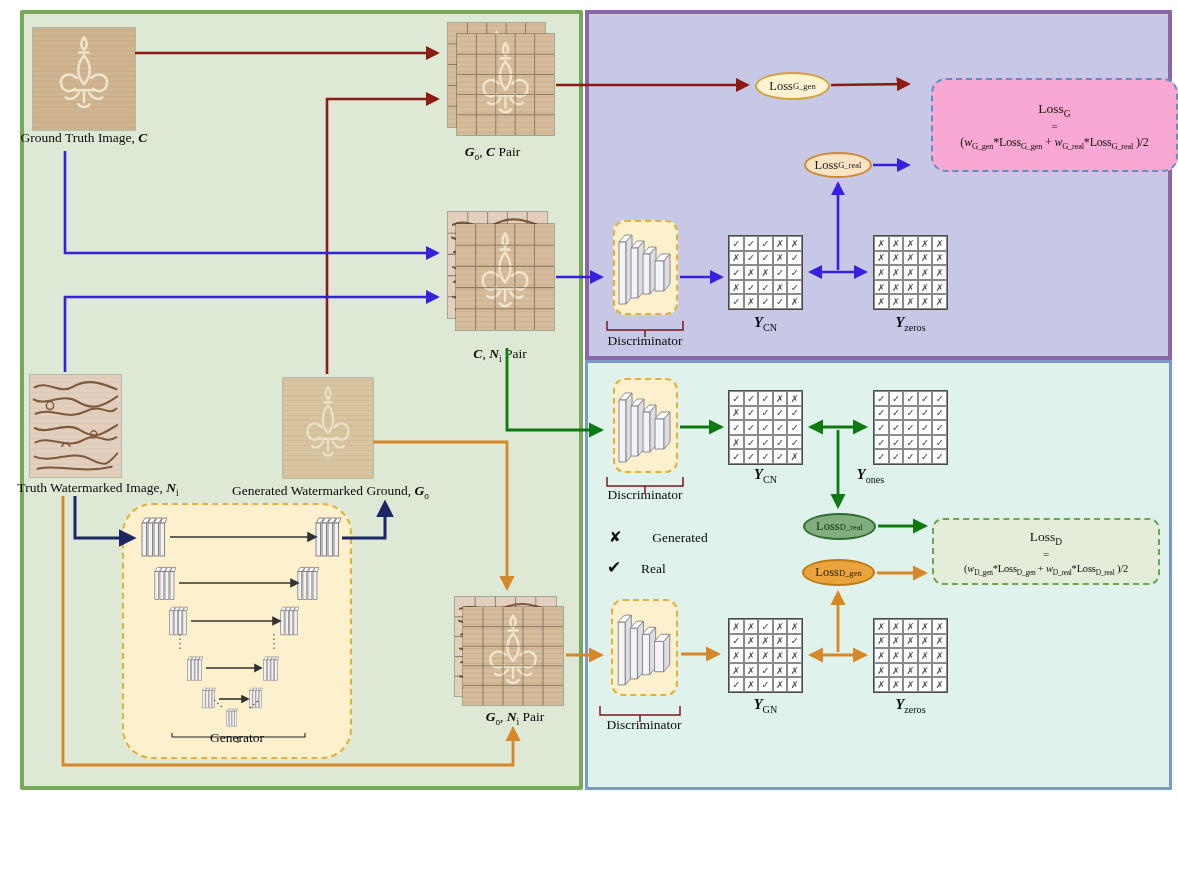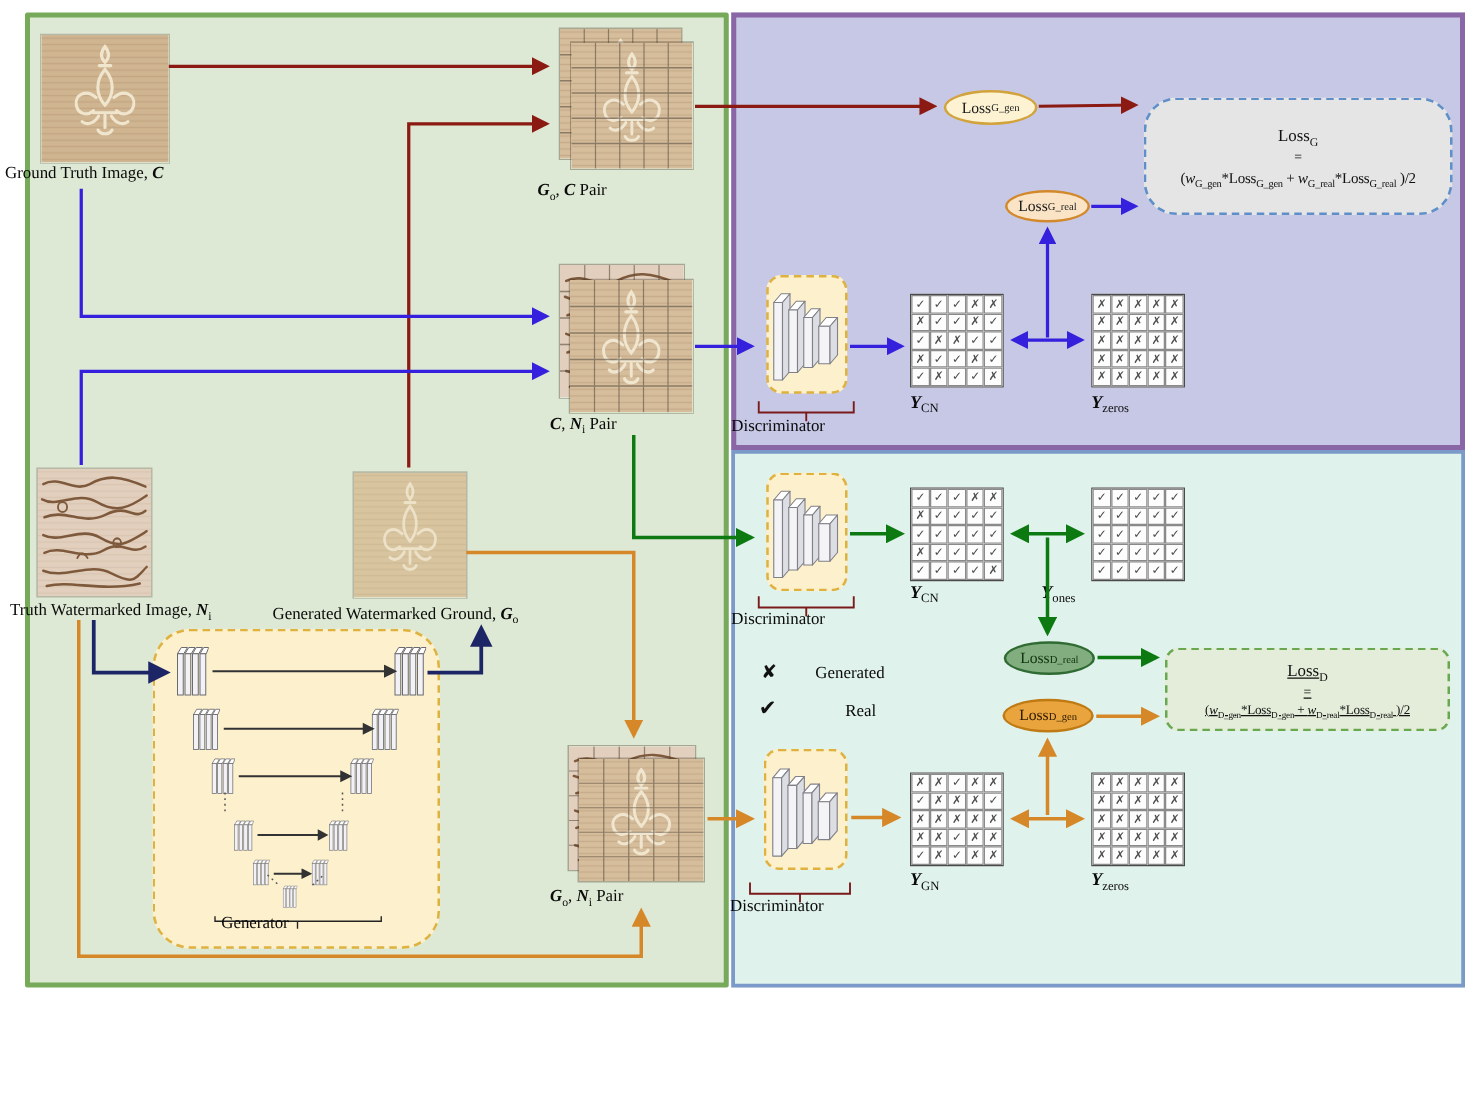--- a/index.html
+++ b/index.html
@@ -6,39 +6,39 @@
   #stage{position:relative;width:1178px;height:878px;background:#ffffff;overflow:hidden;
          font-family:"Liberation Serif",serif;color:#111;}
   .panel{position:absolute;box-sizing:border-box;}
   #panel-green{left:20px;top:10px;width:563px;height:780px;background:#dde9d4;border:4px solid #76a959;border-radius:2px;}
   #panel-purple{left:585px;top:10px;width:587px;height:350px;background:#c7c8e6;border:4px solid #8a66a6;}
   #panel-teal{left:585px;top:360px;width:587px;height:430px;background:#dff2eb;border:3.5px solid #7b99c9;}
   .img{position:absolute;}
   .pair{position:absolute;}
   .pair svg{position:absolute;box-shadow:0 0 0 1px rgba(60,45,30,.35);}
   .plain-img svg{box-shadow:0 0 0 1px rgba(60,45,30,.25);}
-  .lbl{position:absolute;text-align:left;font-size:13.5px;line-height:1.1;color:#0a0a0a;}
+  .lbl{position:absolute;text-align:center;font-size:13.5px;line-height:1.1;color:#0a0a0a;}
   .bi{font-weight:bold;font-style:italic;}
   .it{font-style:italic;}
   sub{font-size:.7em;line-height:0;}
   .grid{position:absolute;width:75px;height:75px;display:grid;grid-template-columns:repeat(5,1fr);grid-template-rows:repeat(5,1fr);
         background:#fff;border:1.8px solid #4a4a4a;box-sizing:border-box;}
   .cell{border:0.8px solid #8a8a8a;display:flex;align-items:center;justify-content:center;
         font-size:9.5px;color:#4c4c4c;background:#fdfdfd;font-family:"DejaVu Sans",sans-serif;}
   .grid-lbl{font-size:14.5px;}
   .ellipse{position:absolute;display:flex;align-items:center;justify-content:center;border-radius:50%;
            font-size:12.5px;box-sizing:border-box;}
   .ellipse sub{font-size:8.5px;}
   #el-loss-g-gen{background:#fdf3d2;border:2px solid #d2a33c;color:#1a1a1a;}
   #el-loss-g-real{background:#fbe4c6;border:2px solid #d2892b;color:#1a1a1a;}
   #el-loss-d-real{background:#82ad7e;border:2px solid #2f6b33;color:#10340f;}
   #el-loss-d-gen{background:#e9a43d;border:2px solid #bf7a14;color:#2b1a00;}
   .lossbox{position:absolute;box-sizing:border-box;display:flex;flex-direction:column;align-items:center;justify-content:center;gap:3px;}
-  #loss-g-box{background:#e5e5e5;border:2px dashed #5e8fc9;border-radius:26px;}
-  #loss-d-box{background:#e3edda;border:2px dashed #6aa84f;border-radius:11px;text-decoration:underline;}
+  #loss-g-box{background:#f9a8d4;border:2px dashed #5e8fc9;border-radius:15px;margin-left:16px;}
+  #loss-d-box{background:#e3edda;border:2px dashed #6aa84f;border-radius:11px;}
   .lossbox .title{font-size:13.5px;}
   .lossbox .eq{font-size:11px;}
   .formula{font-size:12px;white-space:nowrap;letter-spacing:-.2px;}
   #loss-d-box .formula{font-size:10.5px;}
   .discbox{position:absolute;background:#fdf0cc;border:2px dashed #dfb23f;border-radius:12px;box-sizing:border-box;}
   #generator-box{position:absolute;left:122px;top:503px;width:230px;height:256px;background:#fdf0cc;
                  border:2.5px dashed #dfb23f;border-radius:30px;box-sizing:border-box;}
   .legend-mark{position:absolute;font-family:"DejaVu Sans",sans-serif;font-weight:bold;color:#111;}
   svg{display:block;}
   #arrows{position:absolute;left:0;top:0;pointer-events:none;}
@@ -271,21 +271,21 @@
     <svg style="left:0;top:0" width="101" height="99">
         <use href="#sym-noisy-grid" width="101" height="99"></use>
       </svg>
     <svg style="left:8px;top:10px" width="100" height="98">
         <use href="#sym-watermark-grid" width="100" height="98"></use>
       </svg>
   </div>
 
   <div class="lbl" style="left:4px;top:131px;width:160px"><span>Ground Truth Image, </span><span class="bi">C</span></div>
   <div class="lbl" style="left:430px;top:145px;width:125px"><span class="bi">G</span><sub>o</sub><span>, </span><span class="bi">C</span><span> Pair</span></div>
-  <div class="lbl" style="left:440px;top:332px;width:120px"><span class="bi">C</span><span>, </span><span class="bi">N</span><sub>i</sub><span> Pair</span></div>
+  <div class="lbl" style="left:440px;top:347px;width:120px"><span class="bi">C</span><span>, </span><span class="bi">N</span><sub>i</sub><span> Pair</span></div>
   <div class="lbl" style="left:8px;top:481px;width:180px"><span>Truth Watermarked Image, </span><span class="bi">N</span><sub>i</sub></div>
   <div class="lbl" style="left:218px;top:484px;width:225px"><span>Generated Watermarked Ground, </span><span class="bi">G</span><sub>o</sub></div>
   <div class="lbl" style="left:440px;top:710px;width:150px"><span class="bi">G</span><sub>o</sub><span>, </span><span class="bi">N</span><sub>i</sub><span> Pair</span></div>
   <div class="lbl" style="left:177px;top:731px;width:120px"><span>Generator</span></div>
   <div class="lbl" style="left:585px;top:334px;width:120px"><span>Discriminator</span></div>
   <div class="lbl" style="left:585px;top:488px;width:120px"><span>Discriminator</span></div>
   <div class="lbl" style="left:584px;top:718px;width:120px"><span>Discriminator</span></div>
 
   <div class="grid" style="left:728px;top:235px">
       <div class="cell">✓</div>
@@ -481,21 +481,21 @@
   </div>
   <div class="lossbox" id="loss-d-box" style="left:932px;top:518px;width:228px;height:67px">
     <div class="title"><span>Loss</span><sub>D</sub></div>
     <div class="eq">=</div>
     <div class="formula"><span>(</span><span class="it">w</span><sub>D_gen</sub><span>*Loss</span><sub>D_gen</sub><span> + </span><span class="it">w</span><sub>D_real</sub><span>*Loss</span><sub>D_real</sub><span> )/2</span></div>
   </div>
 
   <div class="legend-mark" style="left:609px;top:528px;font-size:15px">✘</div>
   <div class="lbl" style="left:640px;top:531px;width:80px;text-align:center">Generated</div>
   <div class="legend-mark" style="left:607px;top:557px;font-size:17px">✔</div>
-  <div class="lbl" style="left:641px;top:562px;width:60px;text-align:right">Real</div>
+  <div class="lbl" style="left:641px;top:562px;width:60px;text-align:left">Real</div>
 
   <svg id="arrows" width="1178" height="878">
     <defs>
       <marker id="mk-red" viewBox="0 0 10 10" refX="8" refY="5" markerWidth="5.5" markerHeight="5.5" orient="auto-start-reverse">
           <path d="M0,0 L10,5 L0,10 z" fill="#8b1a12"></path>
         </marker>
       <marker id="mk-blue" viewBox="0 0 10 10" refX="8" refY="5" markerWidth="5.5" markerHeight="5.5" orient="auto-start-reverse">
           <path d="M0,0 L10,5 L0,10 z" fill="#3520dd"></path>
         </marker>
       <marker id="mk-green" viewBox="0 0 10 10" refX="8" refY="5" markerWidth="5.5" markerHeight="5.5" orient="auto-start-reverse">

